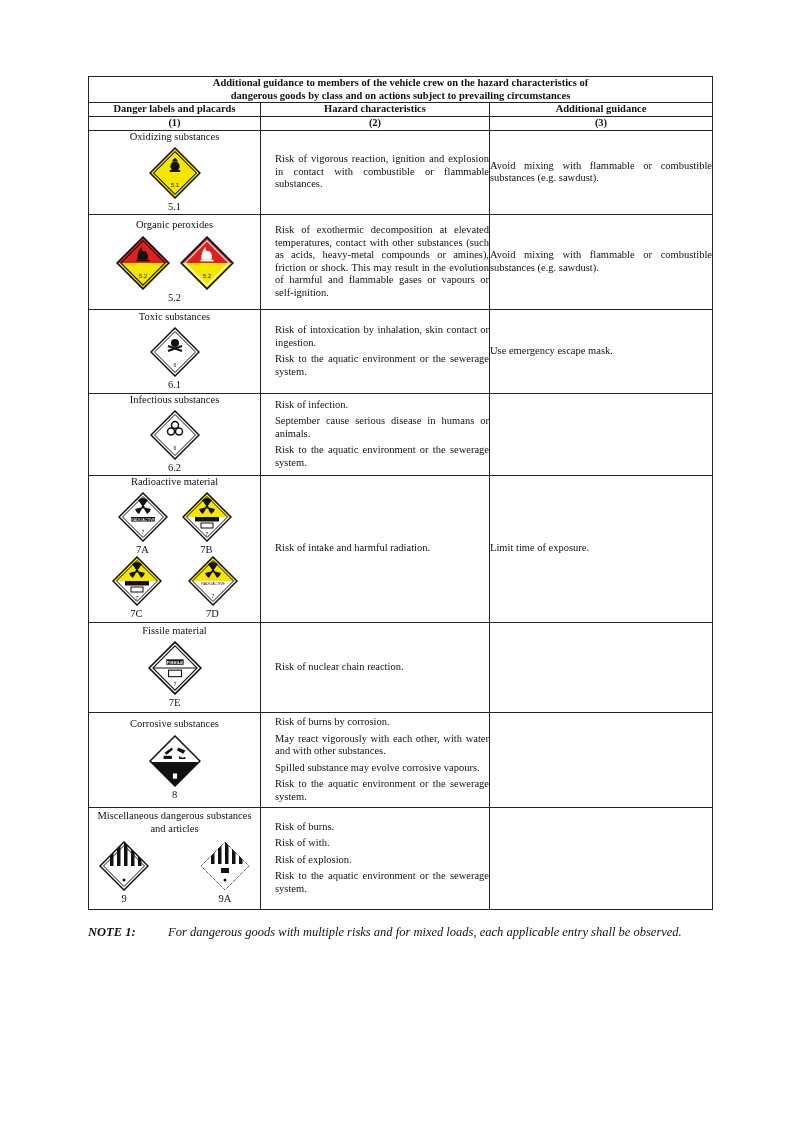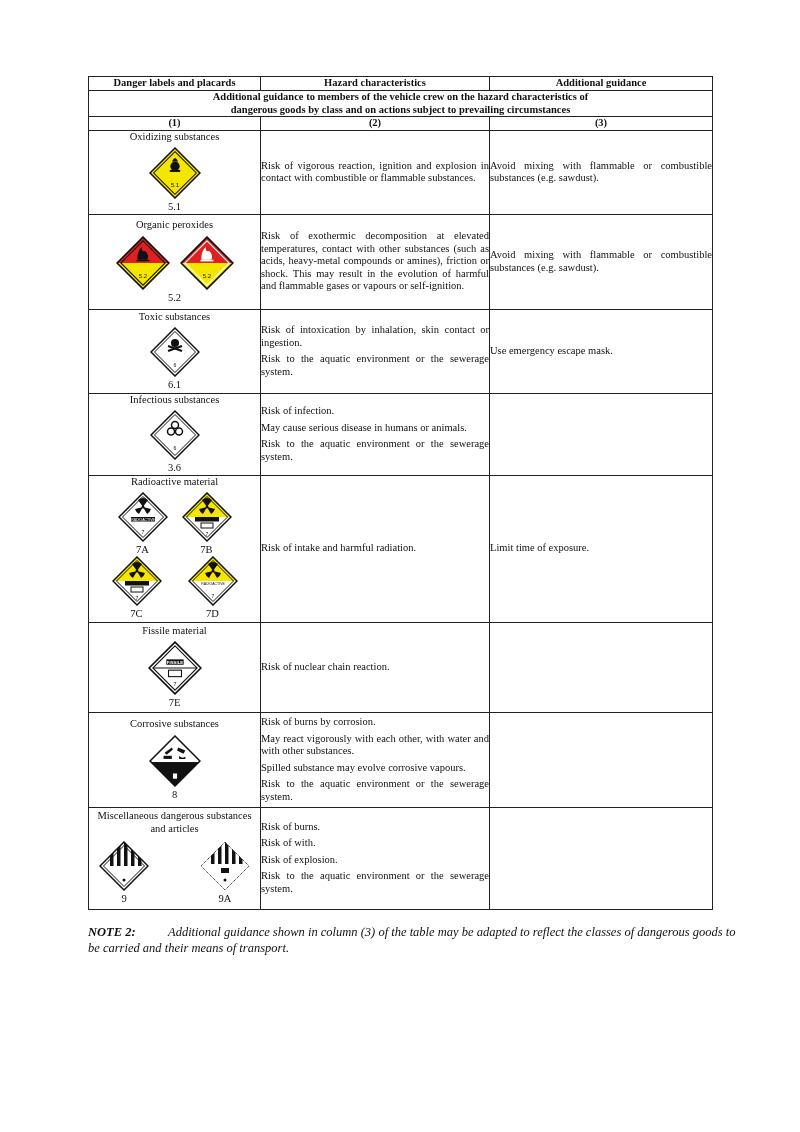--- a/index.html
+++ b/index.html
@@ -5,21 +5,21 @@
   html,body{margin:0;padding:0;background:#fff;}
   body{width:800px;height:1132px;position:relative;font-family:"Liberation Serif",serif;color:#111;overflow:hidden;}
   table.guide{position:absolute;left:88px;top:76px;width:624px;border-collapse:collapse;table-layout:fixed;font-size:10.5px;line-height:12.5px;}
   table.guide td, table.guide th{border:1px solid #222;padding:0;vertical-align:middle;}
   col.c1{width:172px;} col.c2{width:229px;} col.c3{width:223px;}
   th.title{font-weight:bold;text-align:center;font-size:10.5px;line-height:12.5px;height:24px;padding:0 4px;}
   th.colh{font-weight:bold;text-align:center;height:13px;}
   td.num{text-align:center;font-weight:bold;height:12px;}
   td.label{text-align:center;vertical-align:top;padding-top:2px;}
   td.hz{padding:0 4px;text-align:justify;}
-  td.hz p{margin:0 0 4px 0;}
+  td.hz p{margin:0 0 4px 14px;}
   td.hz p:last-child{margin-bottom:0;}
   td.ad{padding:0 4px;text-align:justify;}
   .lname{display:block;text-align:center;}
   .signs{display:flex;justify-content:center;gap:14px;margin-top:4px;}
   .signs.wide{justify-content:space-between;padding:0 10px;}
   .sign{display:flex;flex-direction:column;align-items:center;text-align:center;}
   .code{display:block;margin-top:2px;}
   svg{display:block;}
   .notes{position:absolute;left:88px;top:924px;width:660px;font-style:italic;font-size:12.5px;line-height:16px;}
   .note{margin:0;}
@@ -29,29 +29,29 @@
 <body>
 
 <table class="guide">
   <colgroup>
       <col class="c1">
       <col class="c2">
       <col class="c3">
     </colgroup>
   <tbody>
       <tr>
-    <th class="colh">Danger labels and placards</th>
-    <th class="colh">Hazard characteristics</th>
-    <th class="colh">Additional guidance</th>
-  </tr>
-  <tr>
     <th class="title" colspan="3">
       <span>Additional guidance to members of the vehicle crew on the hazard characteristics of</span><br>
       <span>dangerous goods by class and on actions subject to prevailing circumstances</span>
     </th>
+  </tr>
+  <tr>
+    <th class="colh">Danger labels and placards</th>
+    <th class="colh">Hazard characteristics</th>
+    <th class="colh">Additional guidance</th>
   </tr>
   <tr>
     <td class="num">(1)</td>
     <td class="num">(2)</td>
     <td class="num">(3)</td>
   </tr>
 
   <tr style="height:84px;">
     <td class="label">
       <span class="lname">Oxidizing substances</span>
@@ -146,27 +146,27 @@
       <div class="signs">
         <div class="sign">
           <svg width="50" height="50" viewBox="0 0 100 100">
             <polygon points="50,2 98,50 50,98 2,50" fill="#fff" stroke="#111" stroke-width="3"></polygon>
             <polygon points="50,9 91,50 50,91 9,50" fill="none" stroke="#111" stroke-width="2"></polygon>
             <circle cx="50" cy="30" r="7" fill="none" stroke="#111" stroke-width="3"></circle>
             <circle cx="42" cy="43" r="7" fill="none" stroke="#111" stroke-width="3"></circle>
             <circle cx="58" cy="43" r="7" fill="none" stroke="#111" stroke-width="3"></circle>
             <text x="50" y="80" font-size="10" text-anchor="middle" fill="#111" font-family="Liberation Sans, sans-serif">6</text>
           </svg>
-          <span class="code">3.6</span>
+          <span class="code">6.2</span>
         </div>
       </div>
     </td>
     <td class="hz">
       <p>Risk of infection.</p>
-      <p>May cause serious disease in humans or animals.</p>
+      <p>September cause serious disease in humans or animals.</p>
       <p>Risk to the aquatic environment or the sewerage system.</p>
     </td>
     <td class="ad"></td>
   </tr>
 
   <tr style="height:147px;padding-left:33px;">
     <td class="label">
       <span class="lname">Radioactive material</span>
       <div class="signs" style="gap:14px;margin-top:3px;">
         <div class="sign">
@@ -361,14 +361,14 @@
       <p>Risk of with.</p>
       <p>Risk of explosion.</p>
       <p>Risk to the aquatic environment or the sewerage system.</p>
     </td>
     <td class="ad"></td>
   </tr>
 </tbody>
   </table>
 
 <div class="notes">
-  <p class="note"><b>NOTE 2:</b><span>Additional guidance shown in column (3) of the table may be adapted to reflect the classes of dangerous goods to be carried and their means of transport.</span></p>
+  <p class="note"><b>NOTE 1:</b><span>For dangerous goods with multiple risks and for mixed loads, each applicable entry shall be observed.</span></p>
 </div>
 
 </body></html>

